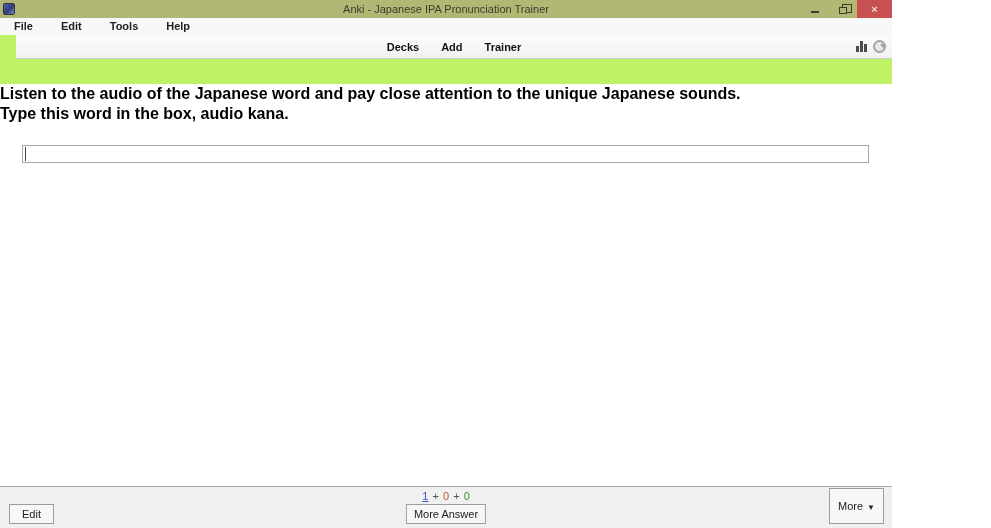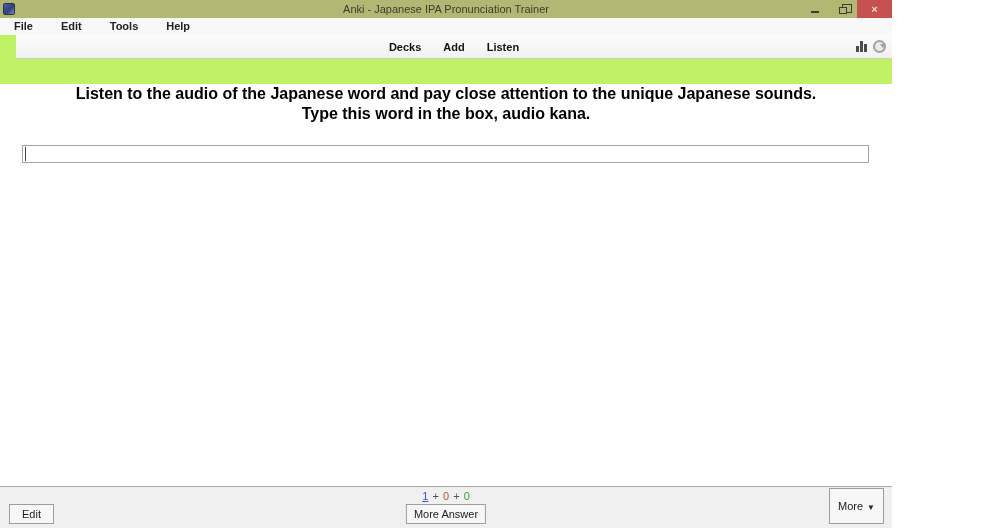--- a/index.html
+++ b/index.html
@@ -57,21 +57,21 @@
     position: relative; background: #e9e9e9;
   }
   .sync-icon::after {
     content: ""; position: absolute; right: -2px; top: 2px; width: 0; height: 0;
     border-left: 3px solid transparent; border-right: 3px solid transparent;
     border-top: 4px solid #a2a2a2;
   }
 
   
   .main { background: #ffffff; height: 404px; }
-  .instruction { margin-top: 25px; text-align: center; font-size: 16px; font-weight: bold; color: #000; line-height: 20px; }
+  .instruction { margin-top: 25px; font-size: 16px; font-weight: bold; color: #000; line-height: 20px; }
   .answer-wrap { position: relative; margin: 21px 23px 0 22px; }
   .answer-input {
     width: 100%; height: 18px; border: 1px solid #a6a6a6; background: #ffffff;
     font-size: 12px; padding: 0 3px; font-family: "Liberation Sans", sans-serif;
     outline: none; display: block;
   }
   .caret { position: absolute; left: 3px; top: 2px; width: 1px; height: 14px; background: #444; }
 
   
   .bottombar {
@@ -124,21 +124,21 @@
     <span class="menu-item">File</span>
     <span class="menu-item">Edit</span>
     <span class="menu-item">Tools</span>
     <span class="menu-item">Help</span>
   </div>
 
   <div class="toolbar">
     <div class="toolbar-center">
       <span class="toolbar-link">Decks</span>
       <span class="toolbar-link">Add</span>
-      <span class="toolbar-link">Listen</span>
+      <span class="toolbar-link">Trainer</span>
     </div>
     <div class="toolbar-right">
       <span class="stats-icon">
           <i></i>
           <i></i>
           <i></i>
         </span>
       <span class="sync-icon"></span>
     </div>
   </div>

